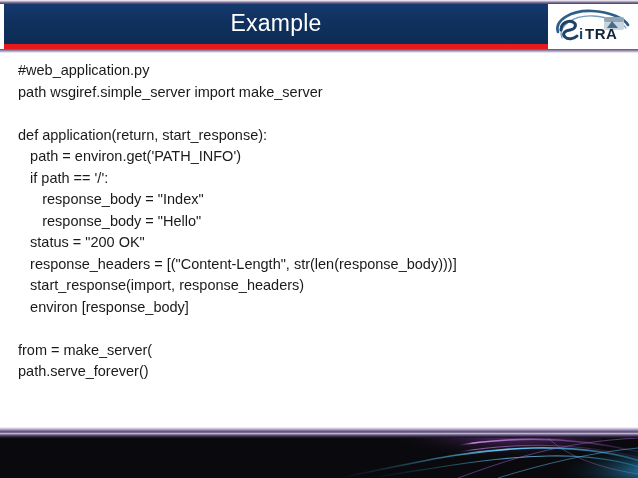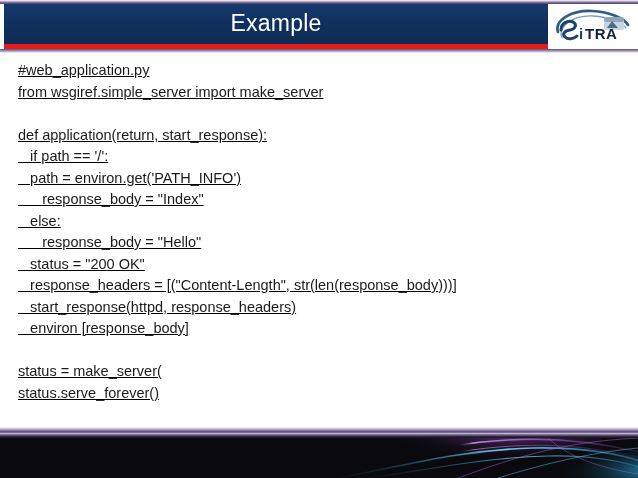--- a/index.html
+++ b/index.html
@@ -105,21 +105,20 @@
   }
 
   .logo svg { display: block; }
 
   
   .code-area {
     position: absolute;
     top: 60px;
     left: 18px;
     width: 600px;
-    text-decoration: underline;
   }
 
   .code-line {
     font-family: "Liberation Sans", sans-serif;
     font-size: 14.5px;
     line-height: 21.5px;
     color: #1a1a1a;
     white-space: pre;
     height: 21.5px;
   }
@@ -203,35 +202,34 @@
 
           <text x="27" y="31" font-family="Liberation Sans, sans-serif" font-size="15" font-weight="bold" fill="#1d4468">i</text>
           <text x="33" y="31" font-family="Liberation Sans, sans-serif" font-size="15" font-weight="bold" fill="#12243a" letter-spacing="0.5">TRA</text>
         </svg>
       </div>
     </div>
   </div>
 
   <div class="code-area">
     <div class="code-line">#web_application.py</div>
-    <div class="code-line">from wsgiref.simple_server import make_server</div>
+    <div class="code-line">path wsgiref.simple_server import make_server</div>
     <div class="code-line blank"></div>
     <div class="code-line">def application(return, start_response):</div>
+    <div class="code-line">   path = environ.get('PATH_INFO')</div>
     <div class="code-line">   if path == '/':</div>
-    <div class="code-line">   path = environ.get('PATH_INFO')</div>
     <div class="code-line">      response_body = "Index"</div>
-    <div class="code-line">   else:</div>
     <div class="code-line">      response_body = "Hello"</div>
     <div class="code-line">   status = "200 OK"</div>
     <div class="code-line">   response_headers = [("Content-Length", str(len(response_body)))]</div>
-    <div class="code-line">   start_response(httpd, response_headers)</div>
+    <div class="code-line">   start_response(import, response_headers)</div>
     <div class="code-line">   environ [response_body]</div>
     <div class="code-line blank"></div>
-    <div class="code-line">status = make_server(</div>
-    <div class="code-line">status.serve_forever()</div>
+    <div class="code-line">from = make_server(</div>
+    <div class="code-line">path.serve_forever()</div>
   </div>
 
   <div class="footer">
     <div class="footer-rule"></div>
     <div class="footer-band">
       <div class="footer-art">
         <svg width="330" height="40" viewBox="0 0 330 40" xmlns="http://www.w3.org/2000/svg">
           <defs>
             <radialGradient id="glowP" cx="60%" cy="20%" r="60%">
               <stop offset="0%" stop-color="#a64bd0" stop-opacity="0.85"></stop>

